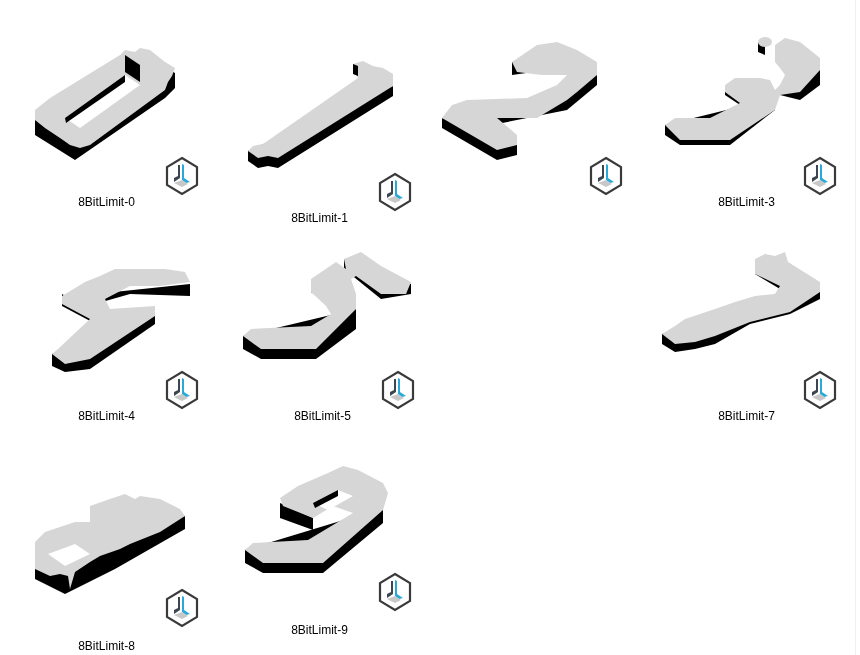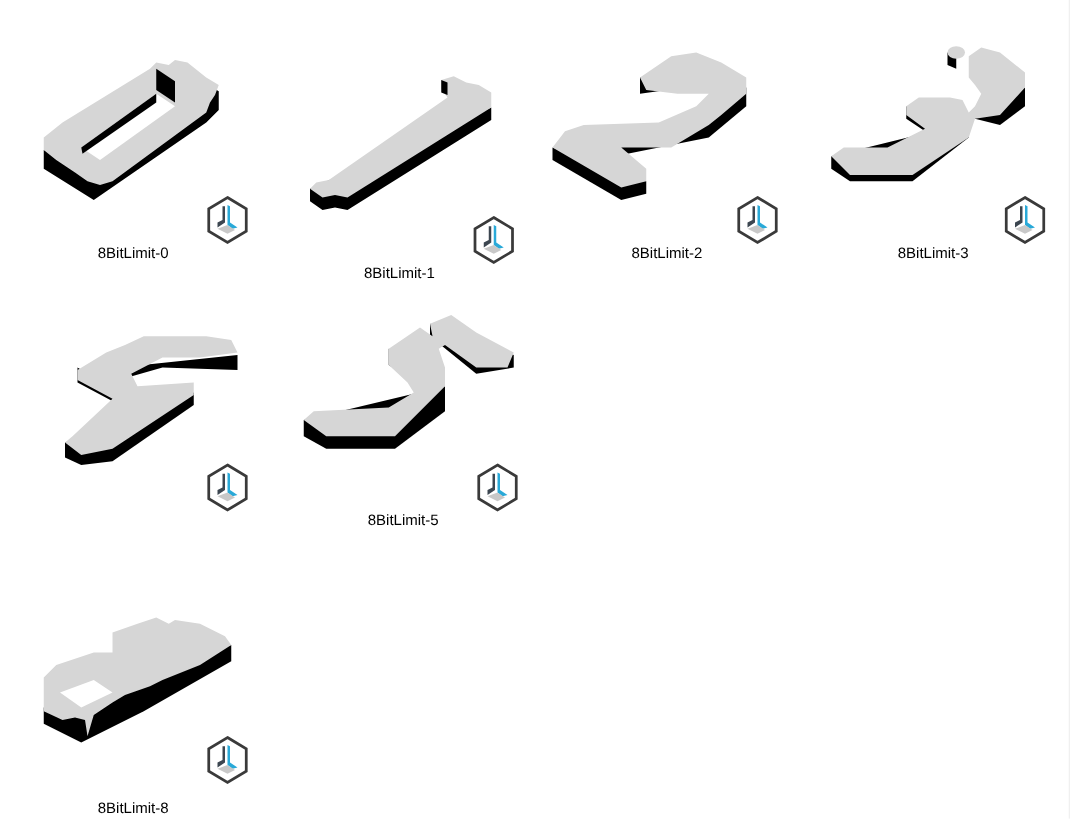--- a/index.html
+++ b/index.html
@@ -70,21 +70,20 @@
       </svg>
       <div class="badge" style="left:161px;top:156px">
         <svg width="36" height="40" viewBox="0 0 36 40">
             <polygon points="18,2 33,11 33,29 18,38 3,29 3,11" fill="#fff" stroke="#3a3a3a" stroke-width="2.2"></polygon>
             <polygon points="16,9 16,22 10,26 10,22 14,20 14,9" fill="#3c4650"></polygon>
             <polygon points="18,8 20,9 20,22 26,26 22,27 18,24" fill="#29a9d8"></polygon>
             <polygon points="18,24 24,28 18,31 10,27" fill="#c8c8c8"></polygon>
           </svg>
       </div>
     </div>
-    <div class="label">8BitLimit-2</div>
   </div>
 
   <div class="tile" style="left:640px;top:0">
     <div class="thumb">
       <svg width="213" height="195" viewBox="0 0 213 195">
         <path d="M25,125 L25,135 L40,145 L90,145 L135,110 L135,98 Z" fill="#000"></path>
         <path d="M140,85 L140,95 L160,100 L180,85 L180,70 Z" fill="#000"></path>
         <path d="M85,85 L85,95 L100,105 L100,95 Z" fill="#000"></path>
         <path d="M118,42 L118,52 L125,55 L125,45 Z" fill="#000"></path>
         <path d="M25,125 L35,118 L70,118 L100,103 L85,92 L85,85 L95,78 L120,78 L130,80 L135,90 L140,85 L145,75 L140,68 L135,62 L135,45 L145,38 L160,42 L180,58 L180,70 L160,92 L140,95 L135,110 L90,140 L40,140 Z" fill="#d6d6d6"></path>
@@ -112,20 +111,21 @@
       </svg>
       <div class="badge" style="left:164px;top:156px">
         <svg width="36" height="40" viewBox="0 0 36 40">
             <polygon points="18,2 33,11 33,29 18,38 3,29 3,11" fill="#fff" stroke="#3a3a3a" stroke-width="2.2"></polygon>
             <polygon points="16,9 16,22 10,26 10,22 14,20 14,9" fill="#3c4650"></polygon>
             <polygon points="18,8 20,9 20,22 26,26 22,27 18,24" fill="#29a9d8"></polygon>
             <polygon points="18,24 24,28 18,31 10,27" fill="#c8c8c8"></polygon>
           </svg>
       </div>
     </div>
+    <div class="label">8BitLimit-4</div>
   </div>
 
   <div class="tile" style="left:216px;top:214px">
     <div class="thumb">
       <svg width="213" height="195" viewBox="0 0 213 195">
         <path d="M27,122 L27,135 L45,145 L100,145 L140,115 L140,95 Z" fill="#000"></path>
         <path d="M95,65 L95,78 L122,95 L122,82 Z" fill="#000"></path>
         <path d="M128,45 L128,55 L165,85 L195,80 L195,70 Z" fill="#000"></path>
         <path d="M27,122 L35,115 L95,112 L115,100 L110,92 L95,78 L95,65 L120,48 L130,55 L128,45 L145,38 L165,52 L195,68 L190,80 L165,80 L140,62 L135,65 L140,80 L140,95 L100,135 L45,135 Z" fill="#d6d6d6"></path>
       </svg>
@@ -135,20 +135,38 @@
             <polygon points="16,9 16,22 10,26 10,22 14,20 14,9" fill="#3c4650"></polygon>
             <polygon points="18,8 20,9 20,22 26,26 22,27 18,24" fill="#29a9d8"></polygon>
             <polygon points="18,24 24,28 18,31 10,27" fill="#c8c8c8"></polygon>
           </svg>
       </div>
     </div>
     <div class="label">8BitLimit-5</div>
   </div>
 
 
+  <div class="tile" style="left:640px;top:214px">
+    <div class="thumb">
+      <svg width="213" height="195" viewBox="0 0 213 195">
+        <path d="M22,120 L22,130 L35,138 L55,135 L75,130 L110,110 L150,100 L180,85 L180,75 Z" fill="#000"></path>
+        <path d="M115,45 L115,60 L140,75 L140,62 Z" fill="#000"></path>
+        <path d="M22,120 L35,112 L45,105 L75,95 L95,88 L115,82 L135,80 L140,72 L115,60 L115,45 L125,40 L135,42 L145,38 L148,48 L180,68 L180,78 L150,98 L110,108 L75,122 L55,128 L35,130 Z" fill="#d6d6d6"></path>
+      </svg>
+      <div class="badge" style="left:162px;top:156px">
+        <svg width="36" height="40" viewBox="0 0 36 40">
+            <polygon points="18,2 33,11 33,29 18,38 3,29 3,11" fill="#fff" stroke="#3a3a3a" stroke-width="2.2"></polygon>
+            <polygon points="16,9 16,22 10,26 10,22 14,20 14,9" fill="#3c4650"></polygon>
+            <polygon points="18,8 20,9 20,22 26,26 22,27 18,24" fill="#29a9d8"></polygon>
+            <polygon points="18,24 24,28 18,31 10,27" fill="#c8c8c8"></polygon>
+          </svg>
+      </div>
+    </div>
+    <div class="label">8BitLimit-7</div>
+  </div>
 
   <div class="tile" style="left:0;top:444px">
     <div class="thumb">
       <svg width="213" height="195" viewBox="0 0 213 195">
         <path d="M35,122 L35,135 L65,150 L115,125 L185,85 L185,72 Z" fill="#000"></path>
         <path d="M120,55 L120,70 L145,78 L145,65 Z" fill="#000"></path>
         <path d="M45,110 L45,118 L75,110 L75,100 Z" fill="#000"></path>
         <path d="M35,98 L45,88 L75,78 L90,78 L90,62 L110,55 L125,50 L135,55 L140,52 L160,55 L180,65 L185,72 L160,88 L130,100 L120,105 L100,112 L90,118 L75,128 L70,145 L68,132 L60,130 L50,132 L35,125 Z" fill="#d6d6d6"></path>
         <path d="M48,110 L75,100 L90,110 L65,122 Z" fill="#fff"></path>
       </svg>
@@ -157,16 +175,36 @@
             <polygon points="18,2 33,11 33,29 18,38 3,29 3,11" fill="#fff" stroke="#3a3a3a" stroke-width="2.2"></polygon>
             <polygon points="16,9 16,22 10,26 10,22 14,20 14,9" fill="#3c4650"></polygon>
             <polygon points="18,8 20,9 20,22 26,26 22,27 18,24" fill="#29a9d8"></polygon>
             <polygon points="18,24 24,28 18,31 10,27" fill="#c8c8c8"></polygon>
           </svg>
       </div>
     </div>
     <div class="label">8BitLimit-8</div>
   </div>
 
+  <div class="tile" style="left:213px;top:428px">
+    <div class="thumb">
+      <svg width="213" height="195" viewBox="0 0 213 195">
+        <path d="M32,122 L32,135 L50,145 L110,145 L170,95 L170,80 Z" fill="#000"></path>
+        <path d="M67,75 L67,90 L100,102 L100,90 Z" fill="#000"></path>
+        <path d="M32,122 L40,115 L95,112 L140,85 L120,78 L100,90 L70,78 L67,70 L85,58 L115,45 L130,38 L145,42 L170,55 L175,65 L170,82 L110,135 L50,135 Z" fill="#d6d6d6"></path>
+        <path d="M100,75 L125,62 L140,68 L115,82 Z" fill="#fff"></path>
+        <path d="M100,75 L125,62 L125,68 L102,80 Z" fill="#000"></path>
+      </svg>
+      <div class="badge" style="left:164px;top:144px">
+        <svg width="36" height="40" viewBox="0 0 36 40">
+            <polygon points="18,2 33,11 33,29 18,38 3,29 3,11" fill="#fff" stroke="#3a3a3a" stroke-width="2.2"></polygon>
+            <polygon points="16,9 16,22 10,26 10,22 14,20 14,9" fill="#3c4650"></polygon>
+            <polygon points="18,8 20,9 20,22 26,26 22,27 18,24" fill="#29a9d8"></polygon>
+            <polygon points="18,24 24,28 18,31 10,27" fill="#c8c8c8"></polygon>
+          </svg>
+      </div>
+    </div>
+    <div class="label">8BitLimit-9</div>
+  </div>
 
 </div>
 
 <div class="right-edge"></div>
 
 </body></html>

